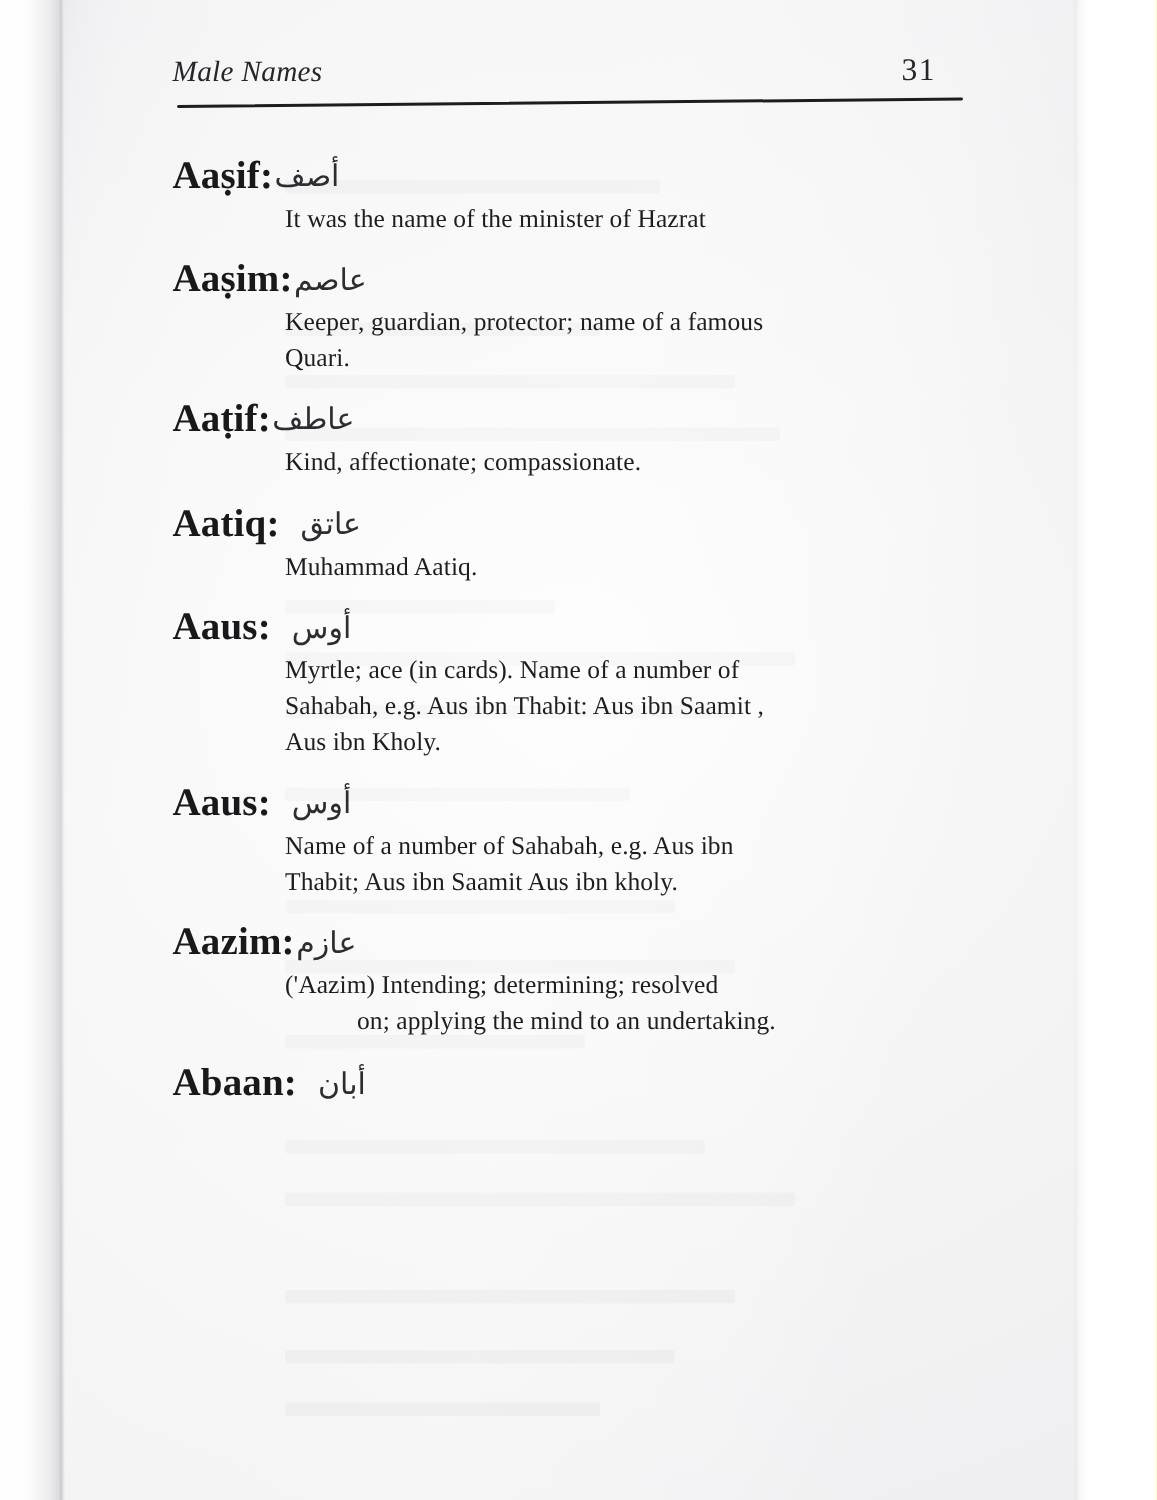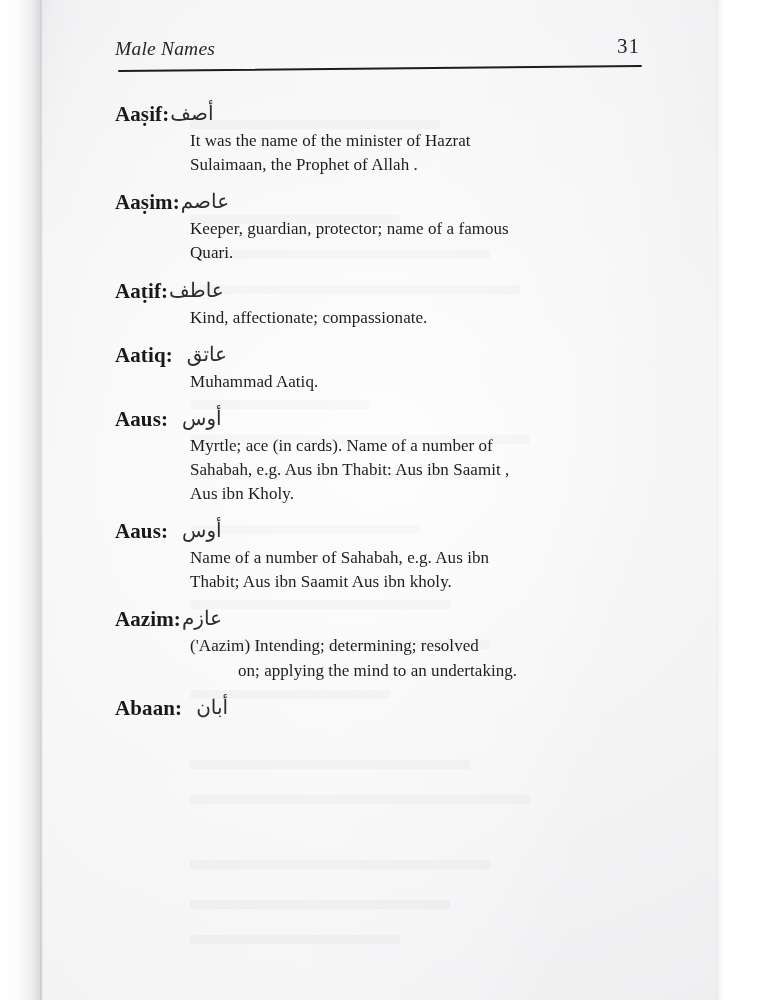--- a/index.html
+++ b/index.html
@@ -96,21 +96,21 @@
     left: 0;
     top: 0;
     font-style: italic;
     font-size: 19.5px;
     color: #26262a;
     letter-spacing: .2px;
     white-space: nowrap;
   }
   .running-folio {
     position: absolute;
-    right: 0;
+    right: 16px;
     top: -4px;
     font-size: 21px;
     color: #27272b;
     letter-spacing: 1px;
     text-align: right;
   }
   .head-rule {
     position: absolute;
     left: 118px;
     top: 70px;
@@ -134,21 +134,21 @@
     padding: 0 0 0 0;
     margin: 0 0 15px 0;
   }
   .headword-line {
     margin: 0 0 2px 115px;
     white-space: nowrap;
     line-height: 1.0;
   }
   .headword {
     font-weight: bold;
-    font-size: 21px;
+    font-size: 26px;
     color: #19191c;
     letter-spacing: .1px;
   }
   .arabic {
     font-size: 20px;
     color: #2d2d31;
     direction: rtl;
     unicode-bidi: isolate;
     position: relative;
     top: -1px;
@@ -219,21 +219,20 @@
     <span class="running-title">Male Names</span>
     <span class="running-folio">31</span>
   </div>
   <div class="head-rule"></div>
 
   <div class="entries" id="entries">
       <div class="entry">
         <div class="headword-line"><span class="headword">Aaṣif:</span><span class="gap-none"></span><span class="arabic">أصف</span></div>
         <div class="definition">
           <span class="ln">It was the name of the minister of Hazrat</span>
-          <span class="ln">Sulaimaan, the Prophet of Allah .</span>
         </div>
       </div>
       <div class="entry">
         <div class="headword-line"><span class="headword">Aaṣim:</span><span class="gap-none"></span><span class="arabic">عاصم</span></div>
         <div class="definition">
           <span class="ln">Keeper, guardian, protector; name of a famous</span>
           <span class="ln">Quari.</span>
         </div>
       </div>
       <div class="entry">

